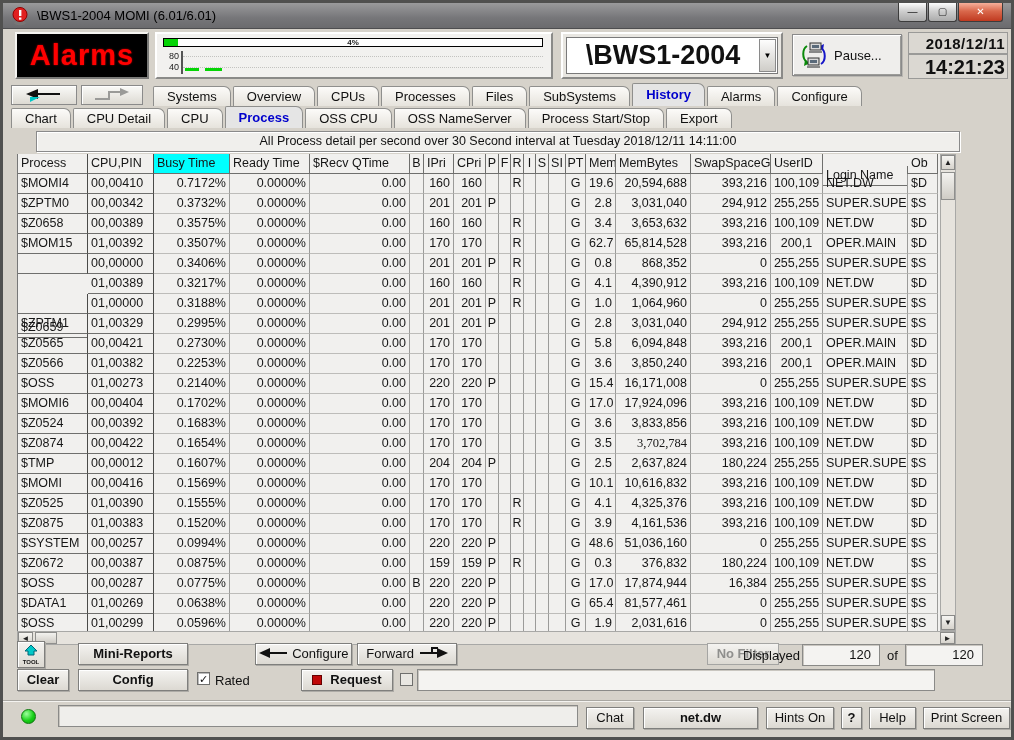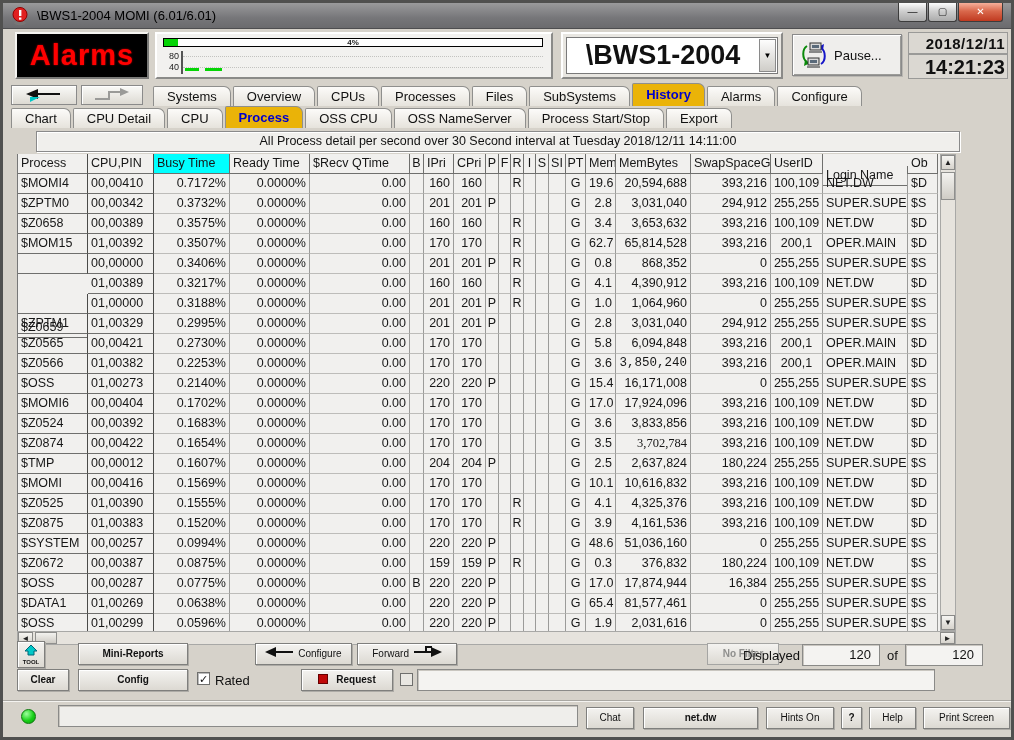--- a/index.html
+++ b/index.html
@@ -34,39 +34,39 @@
   .dt-date,.dt-time { border:1px solid #9a9a98; background:#dbd8d2; text-align:right; padding-right:2px; font-weight:bold; }
   .dt-date { height:22px; font-size:15px; line-height:21px; letter-spacing:0.5px; }
   .dt-time { height:25px; font-size:20px; line-height:24px; }
   
   .tabrow1 { position:absolute; left:0; top:80px; height:23px; width:100%; }
   .tabrow2 { position:absolute; left:0; top:103px; height:22px; width:100%; }
   .navbtn { position:absolute; top:2px; height:20px; background:linear-gradient(#fafaf8,#dddad3); border:1px solid #8a8a8a; box-shadow:inset 1px 1px 0 #fff; display:flex; align-items:center; justify-content:center; }
   .tabs { position:absolute; left:150px; top:0; display:flex; align-items:flex-end; height:23px; }
   .tabrow2 .tabs { left:8px; height:22px; }
   .tab { height:20px; line-height:19px; padding:0 13px; background:linear-gradient(#fcfbf9,#e6e3dc); border:1px solid #8f8f8d; border-bottom:none; border-radius:2px 7px 0 0; margin-right:2px; font-size:13px; color:#111; }
-  .tab.sel { height:23px; line-height:22px; font-weight:bold; color:#0000cc; background:#eab308; }
+  .tab.sel { height:23px; line-height:22px; font-weight:bold; color:#0000cc; background:#e5e5e5; }
   .tabrow2 .tab.sel { height:22px; line-height:21px; }
   
   .infobar { position:absolute; left:33px; top:128px; width:924px; height:21px; border:1px solid #8a8a8a; box-shadow:1px 1px 0 #fff, inset 1px 1px 0 #fff; background:#f0efec; text-align:center; line-height:19px; font-size:12.5px; }
   
   .grid { position:absolute; left:14px; top:151px; width:923px; height:477px; background:#f1f0ee; border-left:1px solid #777; overflow:hidden; }
   .vsb { position:absolute; left:937px; top:151px; width:16px; height:477px; background:#e6e3dd; border:1px solid #a8a8a6; }
   .hsb { position:absolute; left:14px; top:628px; width:939px; height:14px; background:#e6e3dd; border:1px solid #a8a8a6; }
   .row { display:flex; height:20px; }
   .cell { height:20px; line-height:18px; border-right:1px solid #9b9b99; border-bottom:1px solid #bdbcb9; overflow:hidden; white-space:nowrap; padding:0 3px; color:#161616; font-size:12.5px; }
   .hdr .cell { border-bottom:1px solid #6f6f6d; border-right:1px solid #6f6f6d; background:#f1f0ee; }
   .cell.c0,.cell.c1 { border-right-color:#4a4a48; }
   .row.body .cell.c0,.row.body .cell.c1 { border-bottom-color:#6f6f6d; }
   .cell.hl { background:#00ffff; }
   .al { text-align:left; } .ar { text-align:right; } .ac { text-align:center; padding:0 1px; }
   .arrbtn { background:linear-gradient(#f6f5f2,#d6d3cc); border:1px solid #8a8a88; display:flex; align-items:center; justify-content:center; font-size:8px; color:#222; }
   .thumb { background:linear-gradient(#f3f2ef,#cfccc5); border:1px solid #8f8f8d; }
   
-  .btn { position:absolute; height:22px; background:linear-gradient(#f4f3f0,#dcd9d2); border:1px solid #7f7f7d; box-shadow:inset 1px 1px 0 #fff, 1px 1px 0 #adaba6; text-align:center; line-height:20px; font-size:10px; }
+  .btn { position:absolute; height:22px; background:linear-gradient(#f4f3f0,#dcd9d2); border:1px solid #7f7f7d; box-shadow:inset 1px 1px 0 #fff, 1px 1px 0 #adaba6; text-align:center; line-height:20px; font-size:13px; }
   .btn.bold { font-weight:bold; }
   .btn.disabled { color:#8f8f8d; font-weight:bold; box-shadow:none; border-color:#a5a5a3;margin-left:46px; }
   .lbl { position:absolute; font-size:13px; }
   .field { position:absolute; height:22px; background:#f4f3f1; border:1px solid #8a8a88; box-shadow:inset 1px 1px 0 #c9c6c0; }
   .field.num { text-align:right; padding-right:8px; line-height:20px; font-size:13px; }
   .chk { position:absolute; width:13px; height:13px; background:#fff; border:1px solid #6f6f6d; box-shadow:inset 1px 1px 0 #bbb; font-size:11px; line-height:12px; text-align:center; font-weight:bold; color:#111; }
   .divider { position:absolute; left:0; top:697px; width:100%; height:2px; border-top:1px solid #a9a7a2; border-bottom:1px solid #f4f3f0; }
   
   .statusdot { position:absolute; left:18px; top:706px; width:15px; height:15px; border-radius:50%; background:radial-gradient(circle at 35% 30%, #9dff9d, #18d018 55%, #0d9a0d); border:1px solid #0b7a0b; }
   .toolicon { position:absolute; left:14px; top:638px; width:28px; height:27px; }
@@ -421,21 +421,21 @@
         <div class="cell c6 ar" style="width: 30px;">170</div>
         <div class="cell c7 ar" style="width: 32px;">170</div>
         <div class="cell c8 ac" style="width: 13px;"></div>
         <div class="cell c9 ac" style="width: 12px;"></div>
         <div class="cell c10 ac" style="width: 13px;"></div>
         <div class="cell c11 ac" style="width: 12px;"></div>
         <div class="cell c12 ac" style="width: 13px;"></div>
         <div class="cell c13 ac" style="width: 17px;"></div>
         <div class="cell c14 ac" style="width: 20px;">G</div>
         <div class="cell c15 ar" style="width: 30px;">3.6</div>
-        <div class="cell c16 ar" style="width: 75px; font-family: Liberation Mono, monospace;">3,850,240</div>
+        <div class="cell c16 ar" style="width: 75px;">3,850,240</div>
         <div class="cell c17 ar" style="width: 80px;">393,216</div>
         <div class="cell c18 ac" style="width: 52px;">200,1</div>
         <div class="cell c19 al" style="width: 85px;">OPER.MAIN</div>
         <div class="cell c20 al" style="width: 30px;">$D</div>
       </div>
       <div class="row body">
         <div class="cell c0 al" style="width: 70px;">$OSS</div>
         <div class="cell c1 al" style="width: 66px;">01,00273</div>
         <div class="cell c2 ar" style="width: 76px;">0.2140%</div>
         <div class="cell c3 ar" style="width: 80px;">0.0000%</div>

